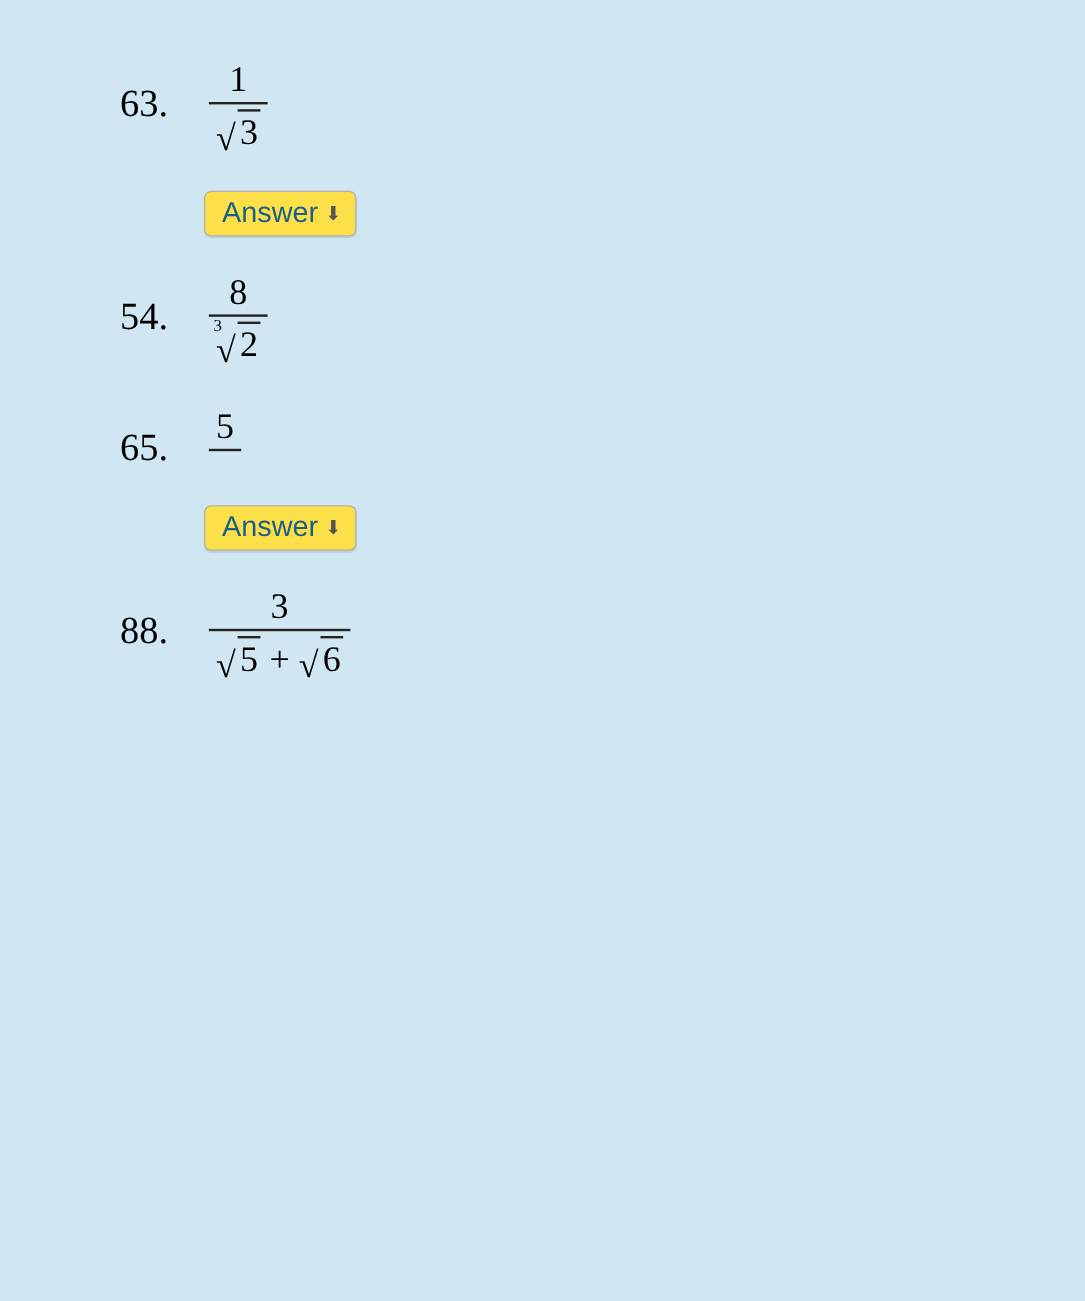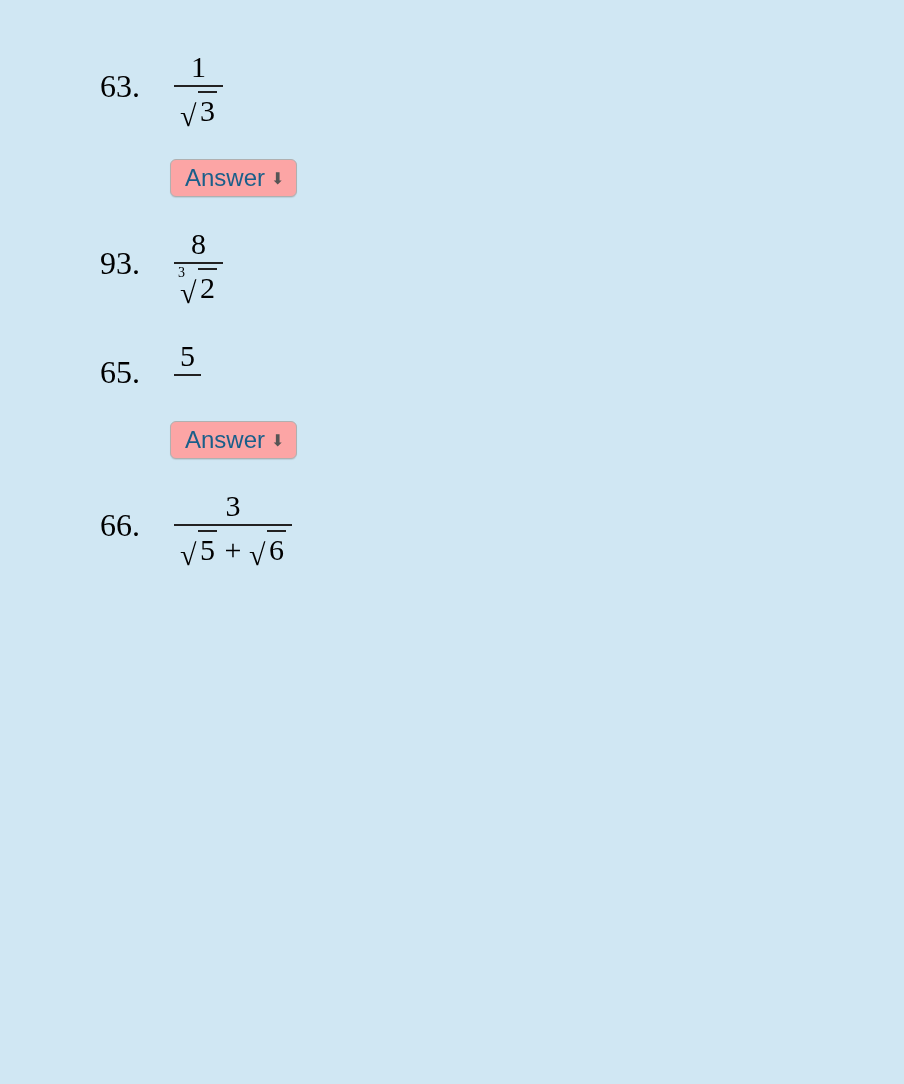--- a/index.html
+++ b/index.html
@@ -44,21 +44,21 @@
   }
   .ex-body {
     flex: 1;
   }
   .answer-row {
     margin: 30px 0 30px 70px;
   }
   .answer-btn {
     display: inline-flex;
     align-items: center;
-    background: #fca5a5;
+    background: #fde047;
     border: 1px solid #b0b0b0;
     border-radius: 6px;
     padding: 4px 12px 4px 14px;
     font-family: Arial, Helvetica, sans-serif;
     font-size: 24px;
     color: #1a5f8a;
     box-shadow: 0 1px 1px rgba(0,0,0,0.1);
     cursor: pointer;
   }
   .answer-btn .arrow {
@@ -138,21 +138,21 @@
   </div>
 
   <div class="answer-row">
     <button class="answer-btn">
       <span>Answer</span>
       <span class="arrow" style="font-size: 16px;"> ⬇</span>
     </button>
   </div>
 
   <div class="exercise">
-    <div class="ex-num">93.</div>
+    <div class="ex-num">54.</div>
     <div class="ex-body">
       <span class="frac">
         <span class="num">8</span>
         <span class="den">
           <span class="sqrt">
             <span class="sqrt-idx">3</span>
             <span class="rad">2</span>
           </span>
         </span>
       </span>
@@ -169,21 +169,21 @@
   </div>
 
   <div class="answer-row">
     <button class="answer-btn">
       <span>Answer</span>
       <span class="arrow" style="font-size: 16px;"> ⬇</span>
     </button>
   </div>
 
   <div class="exercise">
-    <div class="ex-num">66.</div>
+    <div class="ex-num">88.</div>
     <div class="ex-body">
       <span class="frac">
         <span class="num">3</span>
         <span class="den">
           <span class="sqrt">
             <span class="rad">5</span>
           </span><span> + </span><span class="sqrt">
             <span class="rad">6</span>
           </span>
         </span>

